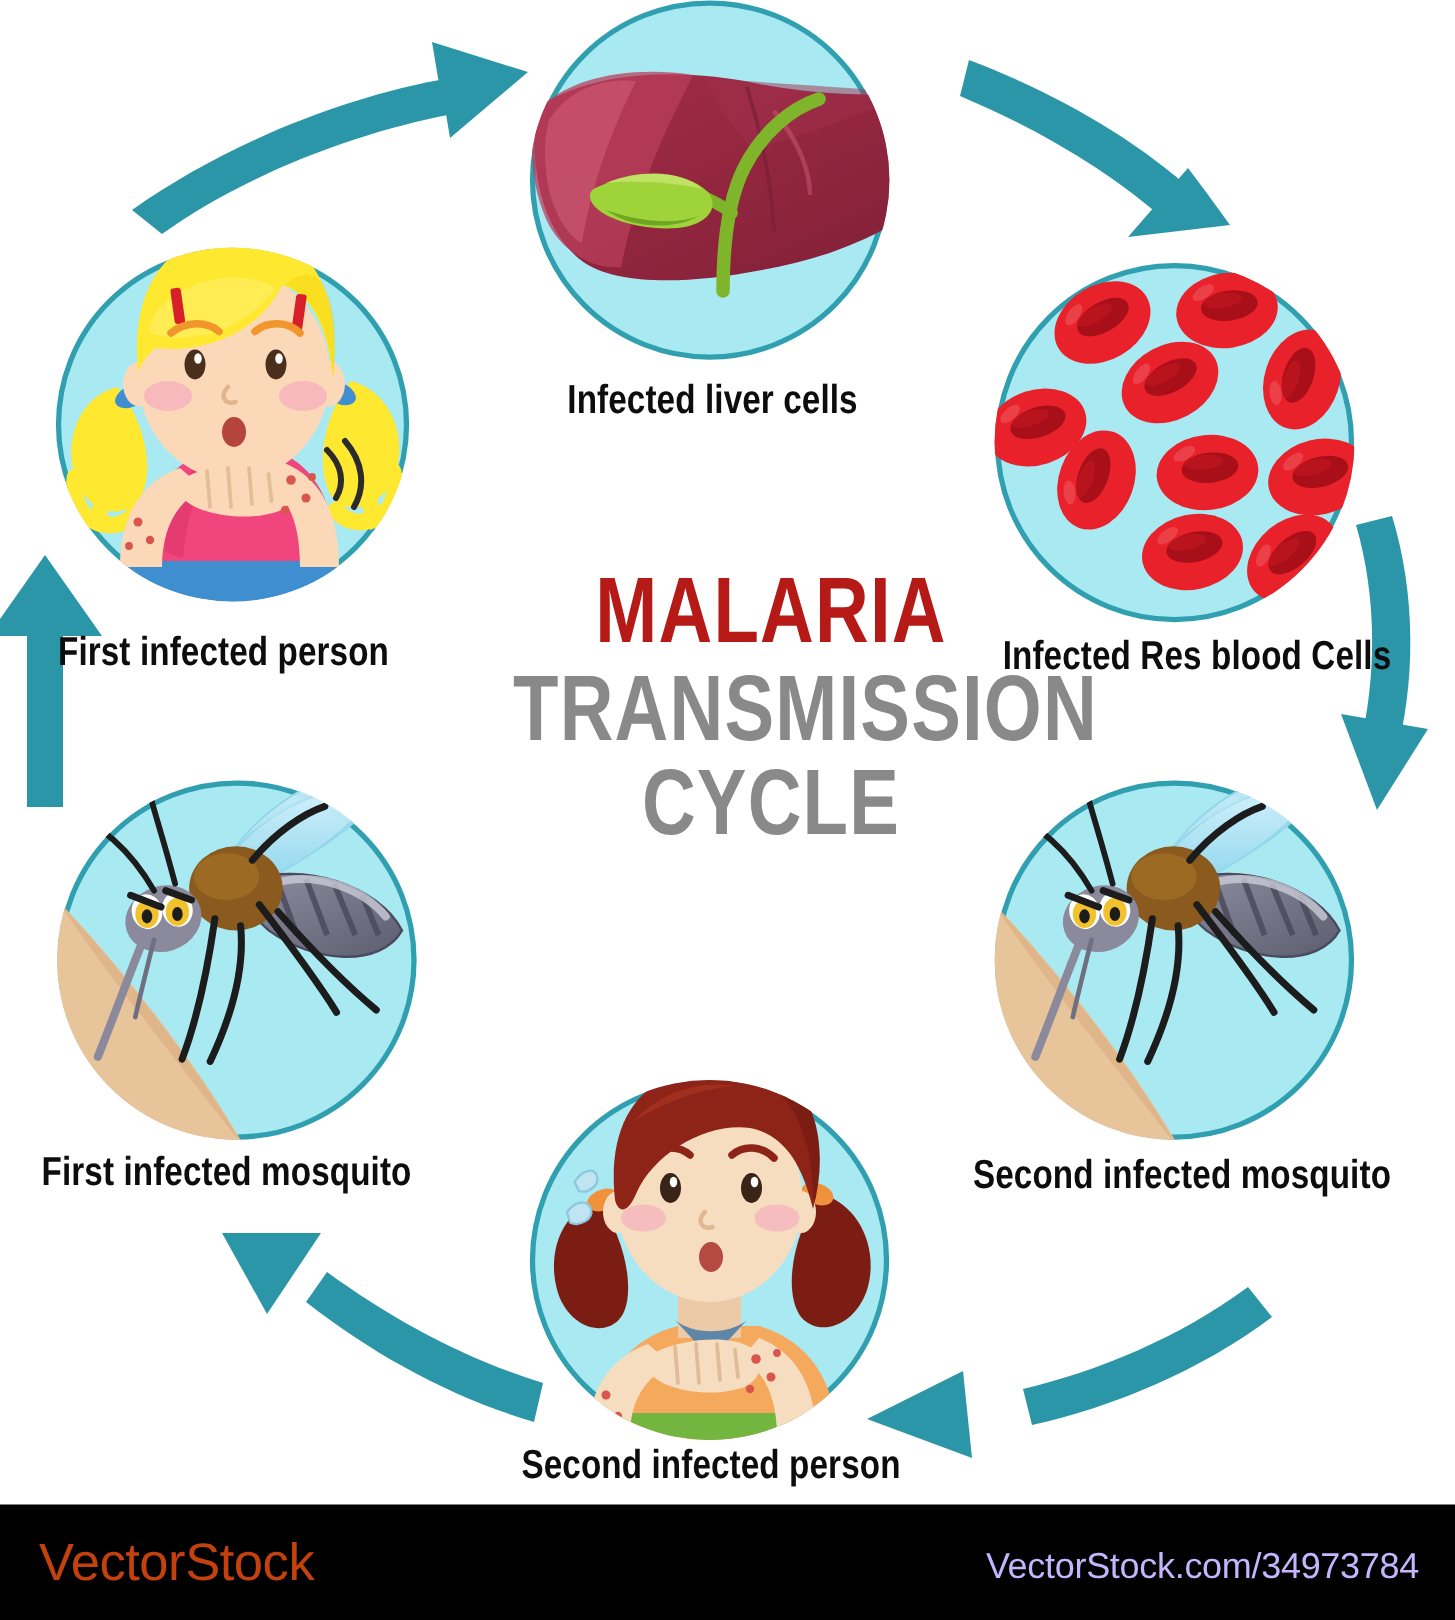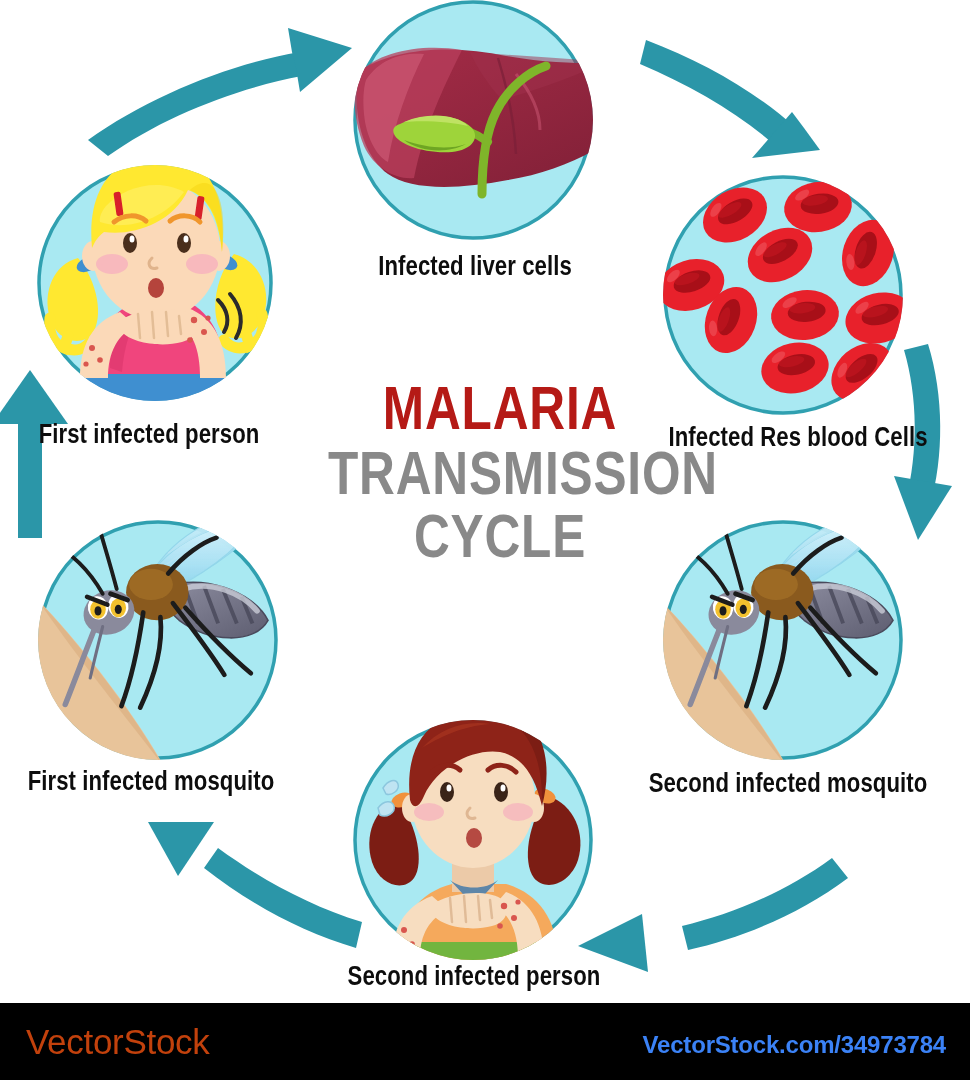--- a/index.html
+++ b/index.html
@@ -29,21 +29,21 @@
 
   #lbl-liver    {left:475px;top:253px;}
   #lbl-rbc      {left:798px;top:424px;}
   #lbl-mosq2    {left:788px;top:770px;}
   #lbl-person2  {left:474px;top:963px;}
   #lbl-mosq1    {left:151px;top:768px;}
   #lbl-person1  {left:149px;top:421px;}
 
   
   #title{
-    position:absolute;left:500px;top:378px;
+    position:absolute;left:514px;top:378px;
     transform:translateX(-50%);
     text-align:center;
     width:430px;
     font-family:"Liberation Sans Narrow","Liberation Sans","DejaVu Sans Condensed",sans-serif;
     font-weight:700;
     line-height:.98;
   }
   #title .t1{
     display:block;font-size:62px;color:#b51a16;
     transform:scaleX(.80);letter-spacing:1px;
@@ -63,21 +63,21 @@
     background:#000000;
   }
   #footer .wm-left{
     position:absolute;left:26px;top:19px;
     color:#c2410c;font-size:35px;font-weight:400;
     font-family:"Liberation Sans","DejaVu Sans",sans-serif;
     letter-spacing:-.3px;
   }
   #footer .wm-right{
     position:absolute;right:24px;top:28px;
-    color:#3b82f6;font-size:24px;font-weight:700;
+    color:#c4b5fd;font-size:24px;font-weight:400;
     font-family:"Liberation Sans","DejaVu Sans",sans-serif;
     letter-spacing:-.2px;
   }
 </style>
 </head>
 <body>
 
 <div id="stage">
 
 <svg id="art" width="970" height="1080" viewBox="0 0 970 1080">

